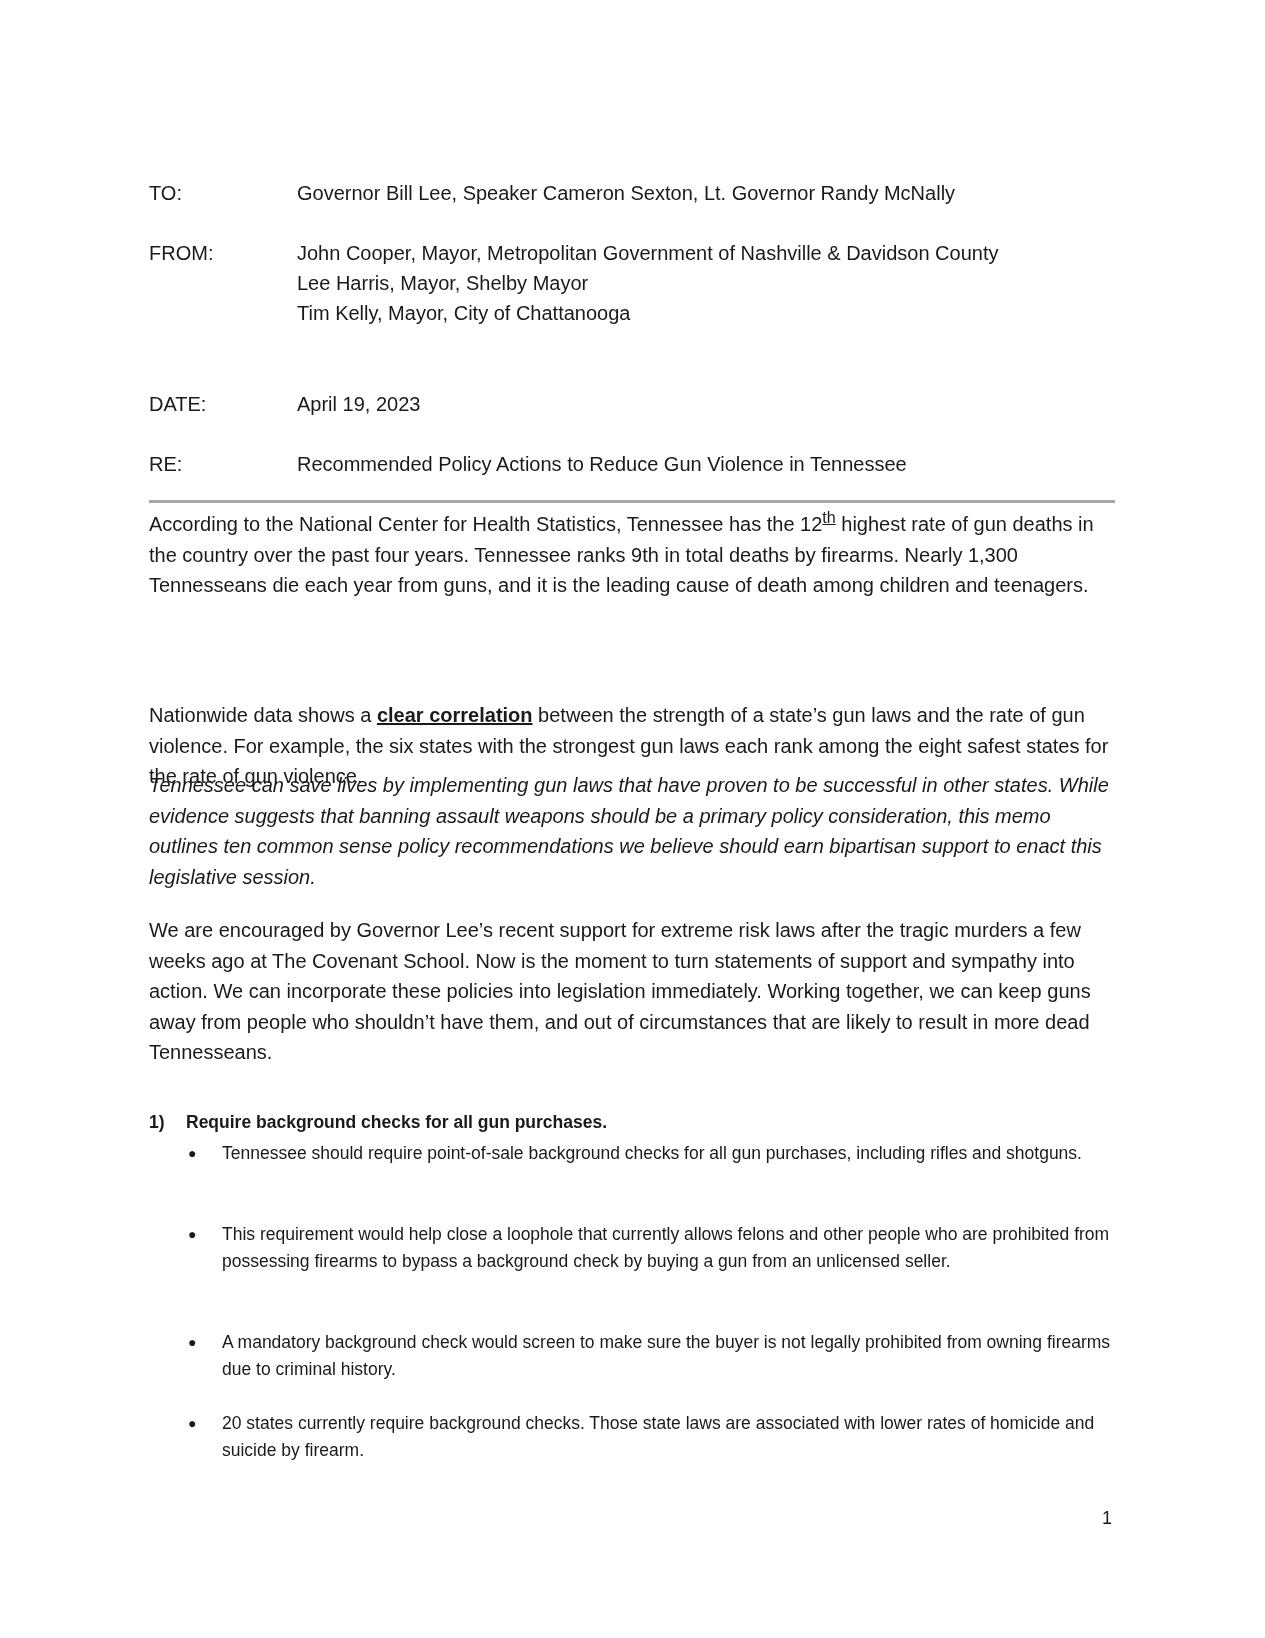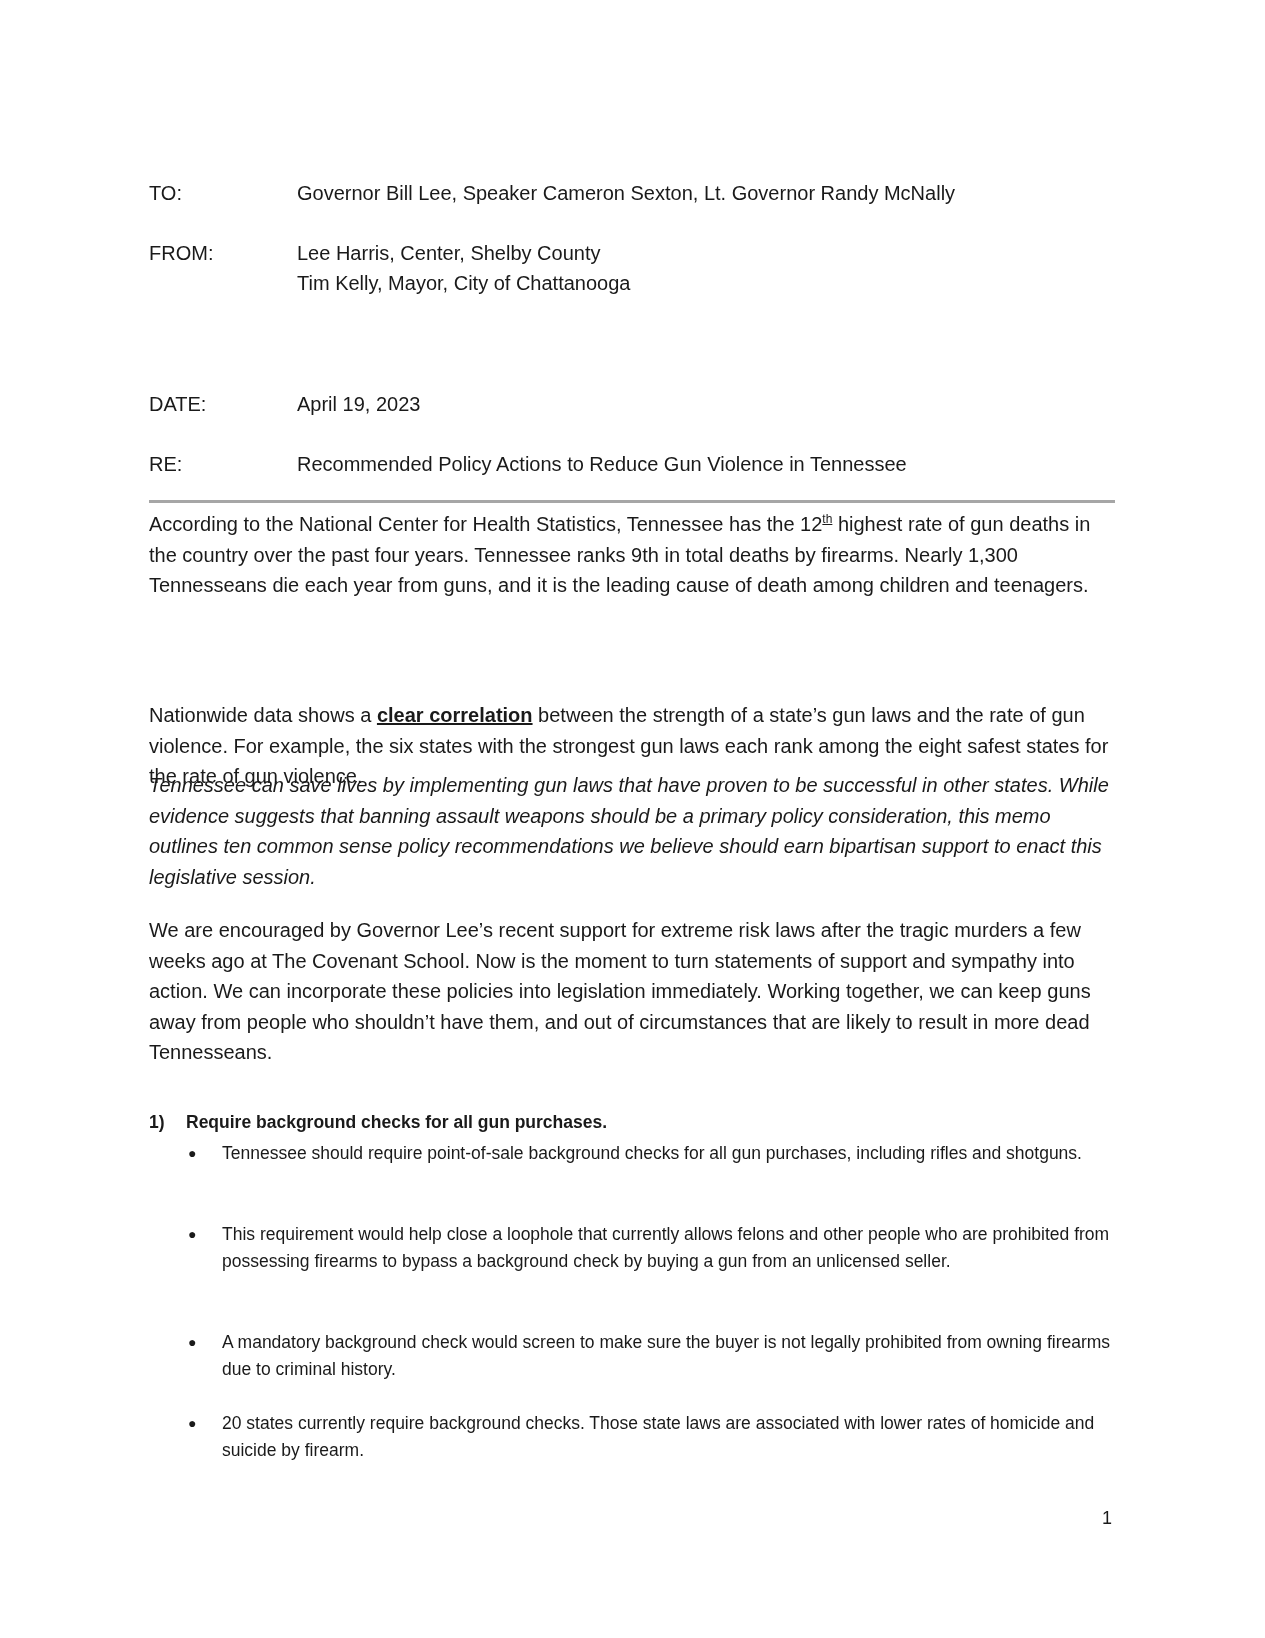--- a/index.html
+++ b/index.html
@@ -6,21 +6,21 @@
   body { width: 1265px; height: 1638px; position: relative; overflow: hidden;
          font-family: "Liberation Sans", "DejaVu Sans", sans-serif; color: #1a1a1a; }
   .page { position: absolute; left: 0; top: 0; width: 1139px; height: 1638px; }
   .hdr-row { position: absolute; left: 149px; font-size: 20px; line-height: 30px; }
   .hdr-label { position: absolute; left: 0; top: 0; white-space: nowrap; }
   .hdr-value { position: absolute; left: 148px; top: 0; white-space: nowrap; }
   .hdr-value .line { display: block; }
   .bold { font-weight: normal; }
   .divider { position: absolute; left: 149px; width: 966px; top: 500px; height: 3px; background: #a6a6a6; }
   .para { position: absolute; left: 149px; width: 968px; font-size: 20px; line-height: 30.5px; margin: 0; }
-  .para sup { font-size: 12px; line-height: 0; vertical-align: super; text-decoration: underline; }
+  .para sup { font-size: 16px; line-height: 0; vertical-align: super; text-decoration: underline; }
   .emph { font-weight: bold; text-decoration: underline; }
   .section-heading { position: absolute; left: 149px; top: 1089px; font-size: 17.5px; font-weight: bold; line-height: 24px; white-space: nowrap; margin-top: 21px; }
   .section-heading .num { display: inline-block; width: 37px; }
   .bullets { position: absolute; left: 185px; width: 930px; margin: 0; padding: 0; list-style: none; }
   .bullet { position: absolute; left: 0; width: 930px; font-size: 17.5px; line-height: 27px; }
   .bullet .dot { position: absolute; left: 3px; top: 0; font-size: 14px; }
   .bullet .txt { display: block; margin-left: 37px; }
   .page-number { position: absolute; left: 1102px; top: 1508px; font-size: 18px; }
 </style>
 </head>
@@ -29,21 +29,22 @@
 <div class="page">
 
   <div class="hdr-row" style="top:178px;">
     <span class="hdr-label">TO:</span>
     <span class="hdr-value">Governor Bill Lee, Speaker Cameron Sexton, Lt. Governor Randy McNally</span>
   </div>
 
   <div class="hdr-row" style="top:238px;">
     <span class="hdr-label">FROM:</span>
     <span class="hdr-value">
-      <span class="line">Lee Harris, Center, Shelby County</span>
+      <span class="line">John Cooper, Mayor, Metropolitan Government of Nashville &amp; Davidson County</span>
+      <span class="line">Lee Harris, Mayor, Shelby Mayor</span>
       <span class="line">Tim Kelly, Mayor, City of Chattanooga</span>
     </span>
   </div>
 
   <div class="hdr-row" style="top:389px;">
     <span class="hdr-label">DATE:</span>
     <span class="hdr-value">April 19, 2023</span>
   </div>
 
   <div class="hdr-row" style="top:449px;">

